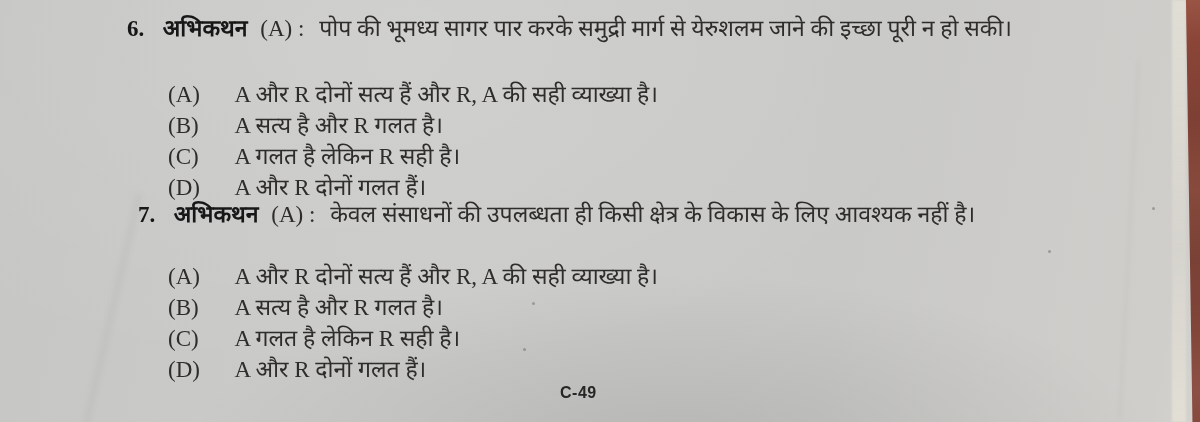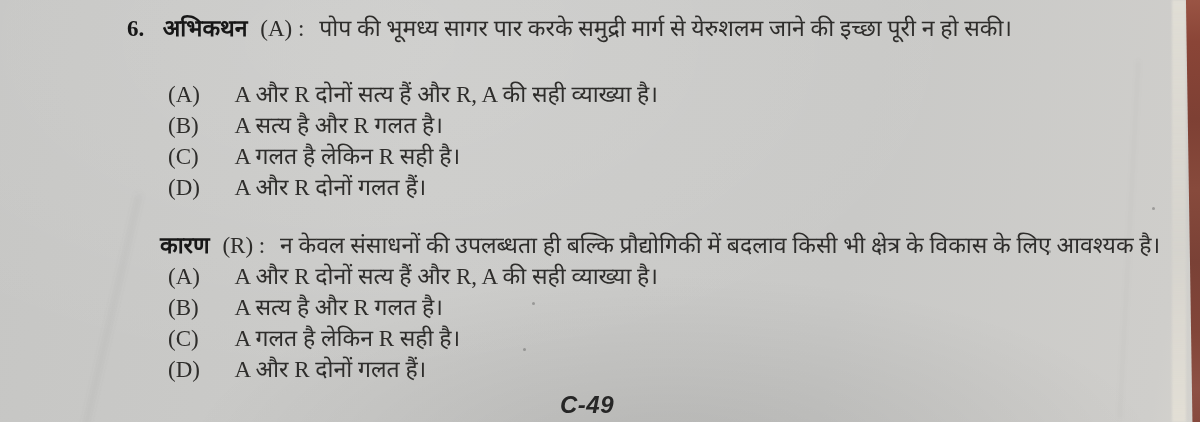--- a/index.html
+++ b/index.html
@@ -52,25 +52,24 @@
   }
   .line { position: absolute; white-space: nowrap; }
   .qnum { font-weight: 700; color: #171717; display: inline-block; }
   .q6num { width: 30px; }
   .q7num { width: 22px; margin-right: 8px; }
   .hword { font-weight: 700; color: #171717; margin-right: 7px; }
   .marker { margin-right: 9px; }
   .opt-letter { display: inline-block; width: 62px; }
   .footer-code {
     position: absolute;
-    left: 560px; top: 389px;
+    left: 560px; top: 377px;
     font-family: "Liberation Sans", "DejaVu Sans", sans-serif;
-    font-weight: 700; font-size: 24px; color: #262626;
+    font-weight: 700; font-size: 16px; color: #262626;
     letter-spacing: 0.5px;
-    font-style: italic;
   }
   .speck {
     position: absolute; width: 3px; height: 3px;
     border-radius: 50%; background: rgba(40,40,40,0.30);
   }
 </style>
 </head>
 <body>
 
 <div class="sheet">
@@ -96,24 +95,25 @@
   </div>
   <div class="line" style="left:168px; top:141px;">
     <span class="opt-letter">(C)</span>
     <span>A गलत है लेकिन R सही है।</span>
   </div>
   <div class="line" style="left:168px; top:172px;">
     <span class="opt-letter">(D)</span>
     <span>A और R दोनों गलत हैं।</span>
   </div>
 
-  <div class="line" style="left:160px; top:230px;">
-    <span class="hword">कारण</span>
-    <span class="marker">(R) :</span>
-    <span>न केवल संसाधनों की उपलब्धता ही बल्कि प्रौद्योगिकी में बदलाव किसी भी क्षेत्र के विकास के लिए आवश्यक है।</span>
+  <div class="line" style="left:138px; top:199px;">
+    <span class="qnum q7num">7.</span>
+    <span class="hword">अभिकथन</span>
+    <span class="marker">(A) :</span>
+    <span>केवल संसाधनों की उपलब्धता ही किसी क्षेत्र के विकास के लिए आवश्यक नहीं है।</span>
   </div>
   <div class="line" style="left:168px; top:261px;">
     <span class="opt-letter">(A)</span>
     <span>A और R दोनों सत्य हैं और R, A की सही व्याख्या है।</span>
   </div>
   <div class="line" style="left:168px; top:292px;">
     <span class="opt-letter">(B)</span>
     <span>A सत्य है और R गलत है।</span>
   </div>
   <div class="line" style="left:168px; top:323px;">

